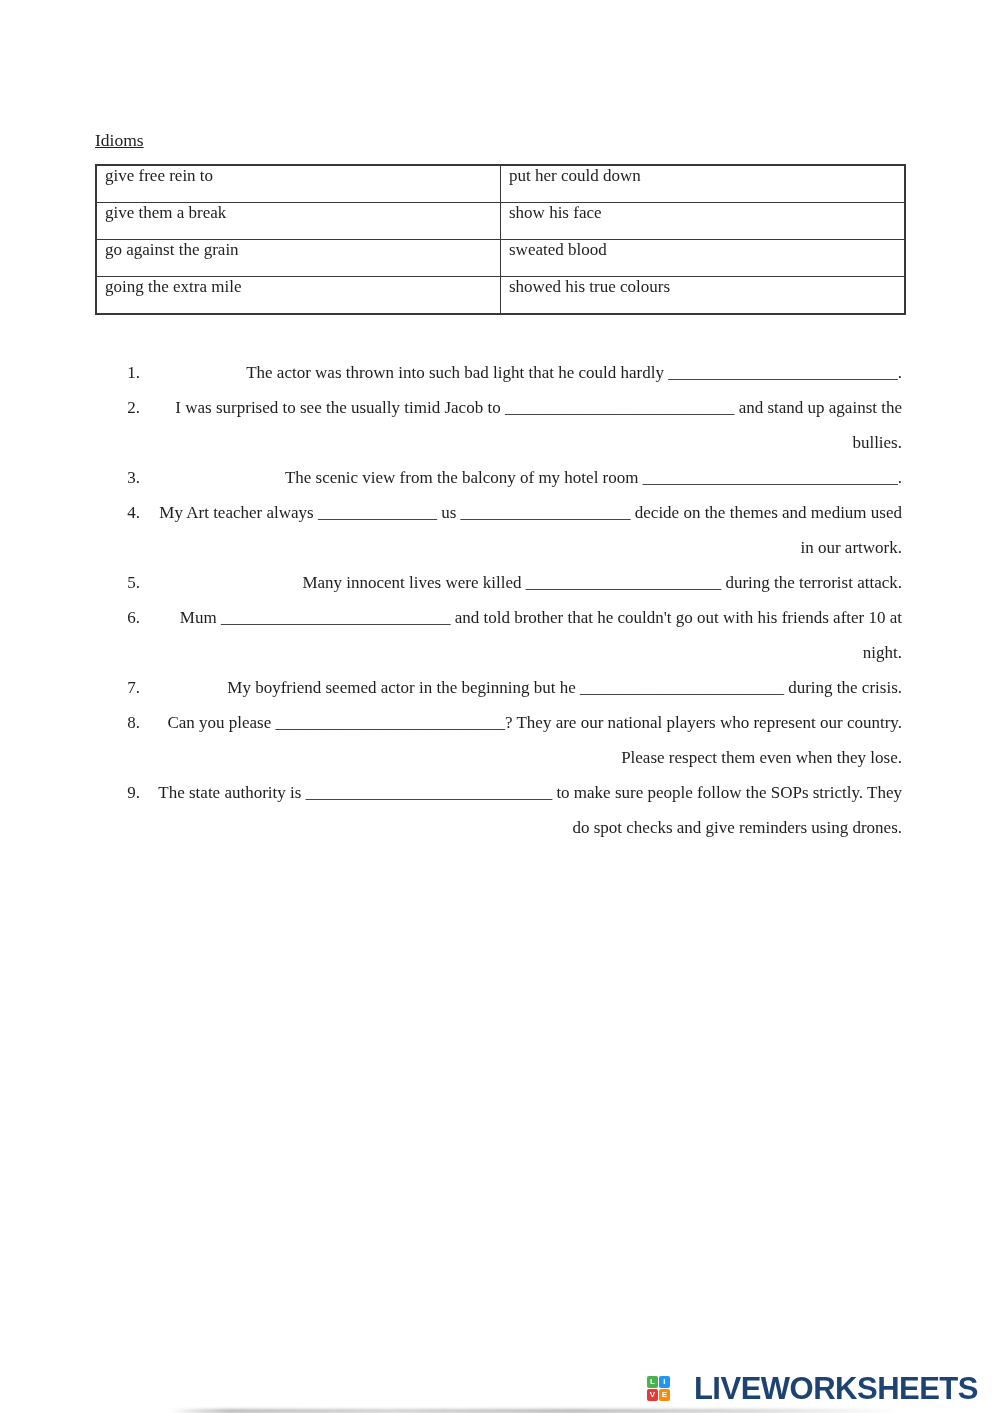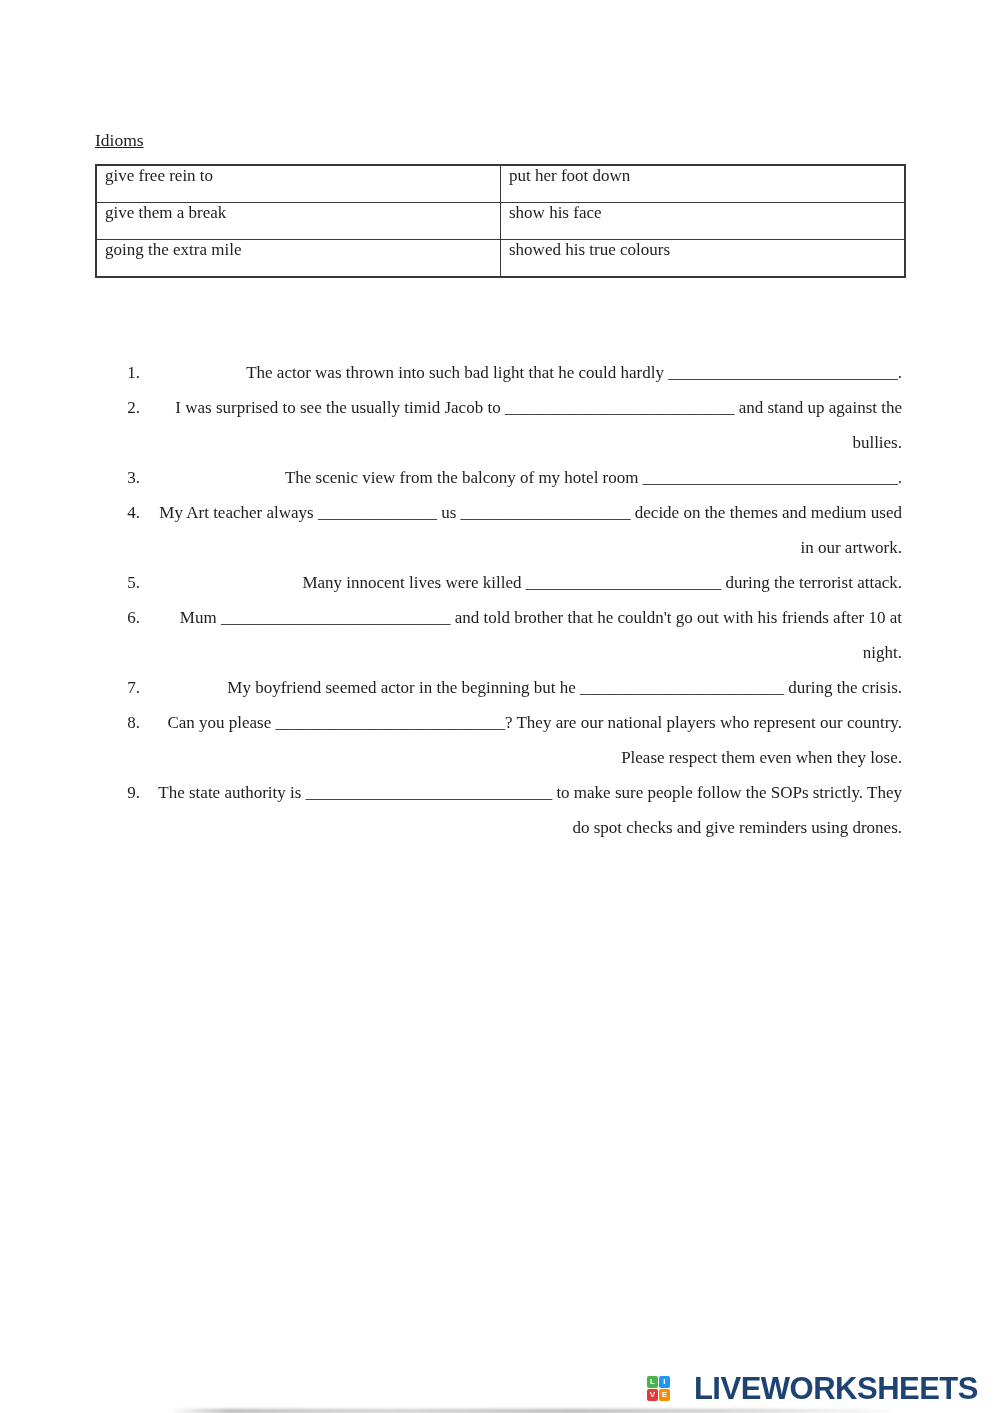--- a/index.html
+++ b/index.html
@@ -112,25 +112,29 @@
 <body>
 
 <div class="page">
 
   <div class="title">Idioms</div>
 
   <table class="idioms">
     <tbody>
         <tr>
           <td>give free rein to</td>
-          <td>put her foot down</td>
+          <td>put her could down</td>
         </tr>
         <tr>
           <td>give them a break</td>
           <td>show his face</td>
+        </tr>
+        <tr>
+          <td>go against the grain</td>
+          <td>sweated blood</td>
         </tr>
         <tr>
           <td>going the extra mile</td>
           <td>showed his true colours</td>
         </tr>
       </tbody>
   </table>
 
   <div class="exercise">
       <div class="ex-item">

